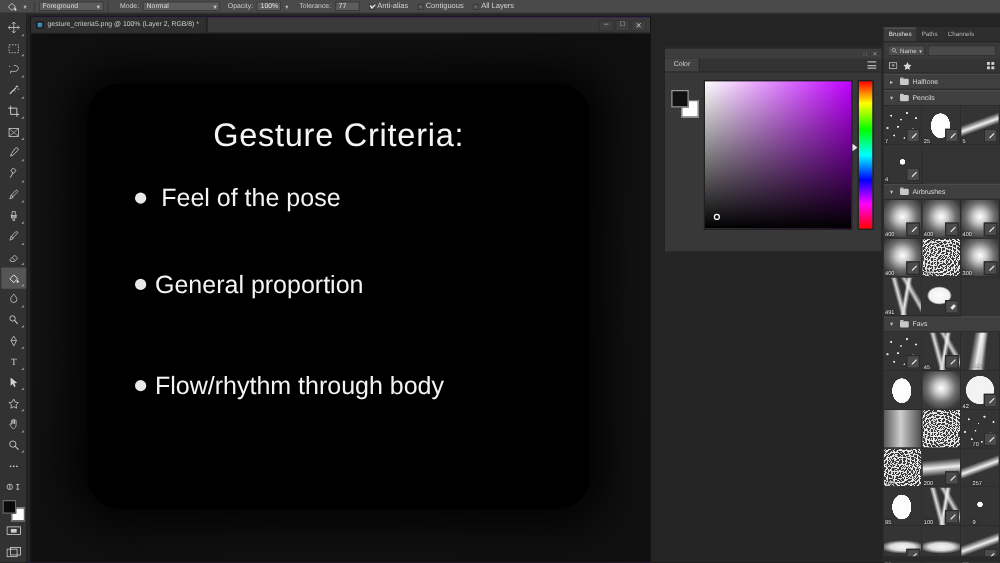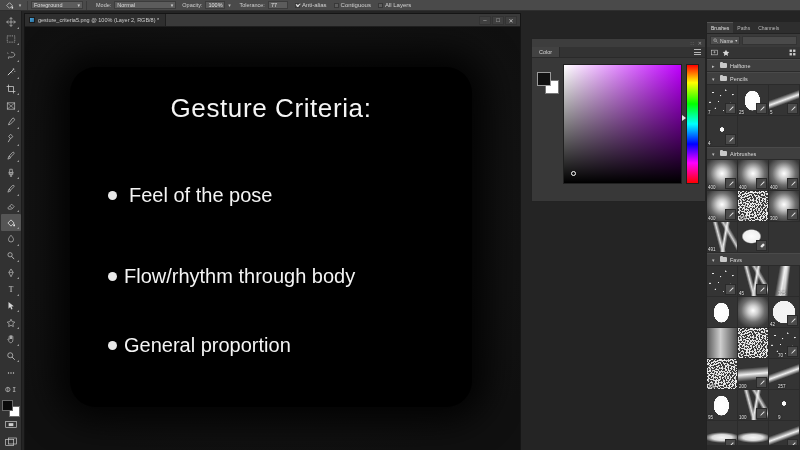--- a/index.html
+++ b/index.html
@@ -171,21 +171,21 @@
   .bdot {
     width: 9px; height: 9px; border-radius: 50%;
     background: #e9e9e9; flex: none;
     transform: translateY(-2px);
   }
   .btext { font-size: 20px; color: #f4f4f4; font-weight: 400; }
   .sub-row {
     margin-left: 58px; font-size: 15px; color: #ededed;
     margin-top: 3px;
   }
-  .b1 { margin-top: 60px; gap: 12px; }
+  .b1 { margin-top: 24px; gap: 12px; }
   .b2 { margin-top: 46px; }
   .b3 { margin-top: 58px; }
 
   
   .color-panel {
     position: absolute; left: 531px; top: 38px;
     width: 175px; height: 164px;
     background: #383838;
     border: 1px solid #232323;
   }
@@ -616,28 +616,28 @@
     <div class="doc-canvas-wrap">
       <div class="canvas-art">
         <div class="slide">
           <div class="slide-title">Gesture Criteria:</div>
 
           <div class="bullet-row b1">
             <span class="bdot"></span>
             <span class="btext">Feel of the pose</span>
           </div>
 
+          <div class="bullet-row b2">
+            <span class="bdot"></span>
+            <span class="btext">General proportion</span>
+          </div>
+
           <div class="bullet-row b3">
             <span class="bdot"></span>
             <span class="btext">Flow/rhythm through body</span>
-          </div>
-
-          <div class="bullet-row b2">
-            <span class="bdot"></span>
-            <span class="btext">General proportion</span>
           </div>
         </div>
       </div>
     </div>
   </div>
 
   <div class="color-panel">
     <div class="color-titlebar">
       <span class="tiny-dots">∷</span>
       <span class="tiny-x">✕</span>

